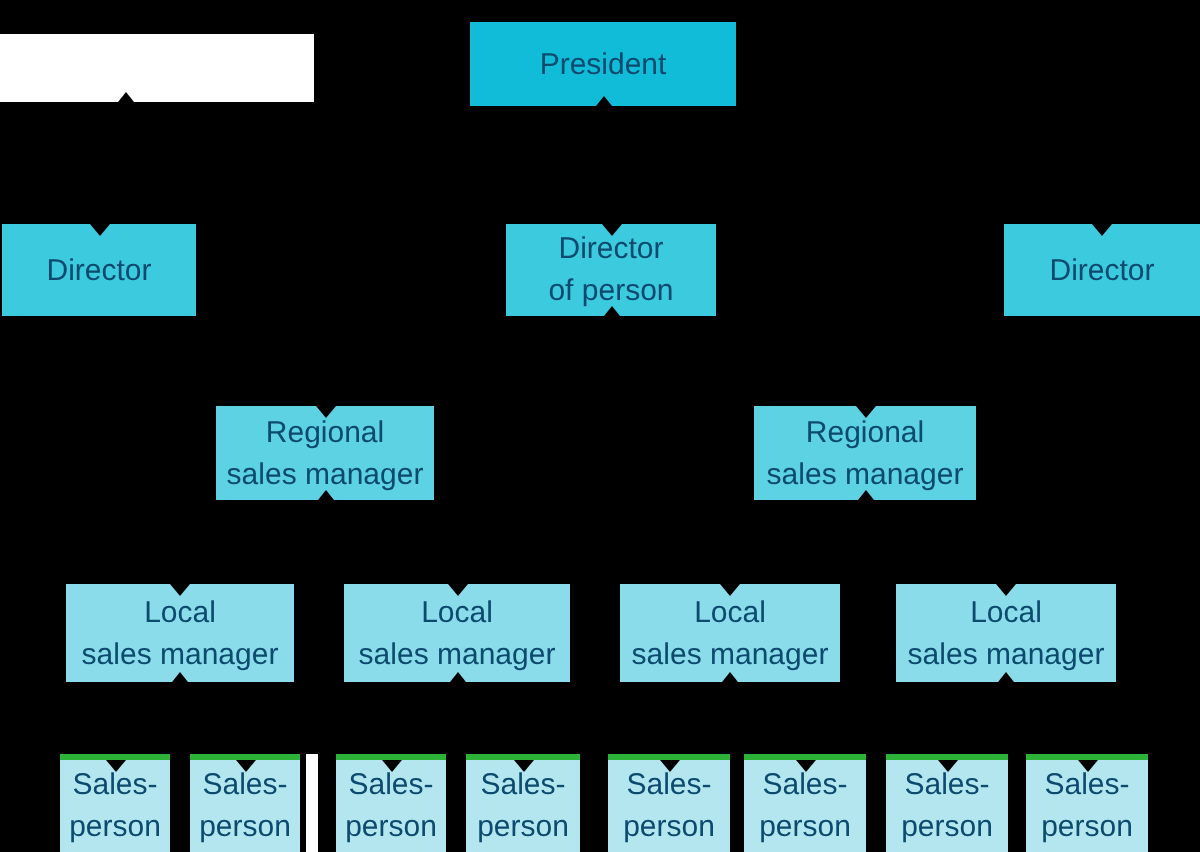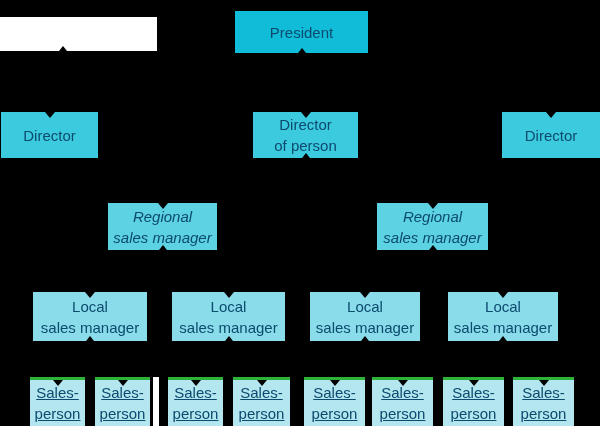--- a/index.html
+++ b/index.html
@@ -7,23 +7,23 @@
     position:relative;width:600px;height:426px;background:#000000;
     overflow:hidden;font-family:"Liberation Sans","DejaVu Sans",sans-serif;
   }
   .node{
     position:absolute;display:flex;flex-direction:column;justify-content:center;
     align-items:center;text-align:center;color:#0c4a6e;font-size:15px;line-height:21px;
     box-sizing:border-box;
   }
   .lvl-president{background:#10bcd8;}
   .lvl-director{background:#3bcade;}
-  .lvl-regional{background:#5cd2e2;font-style:italic;}
+  .lvl-regional{background:#5cd2e2;}
   .lvl-local{background:#8adcea;}
-  .lvl-sales{background:#b3e6ef;border-top:3px solid #2cb338;text-decoration:underline;}
+  .lvl-sales{background:#b3e6ef;border-top:3px solid #2cb338;}
   .blank-box{position:absolute;background:#ffffff;}
   .white-strip{position:absolute;background:#ffffff;}
   .arrow-down{
     position:absolute;top:0;left:50%;transform:translateX(-50%);
     width:0;height:0;border-left:5px solid transparent;border-right:5px solid transparent;
     border-top:6px solid #000;z-index:2;
   }
   .stub-up{
     position:absolute;bottom:0;width:0;height:0;
     border-left:4px solid transparent;border-right:4px solid transparent;

